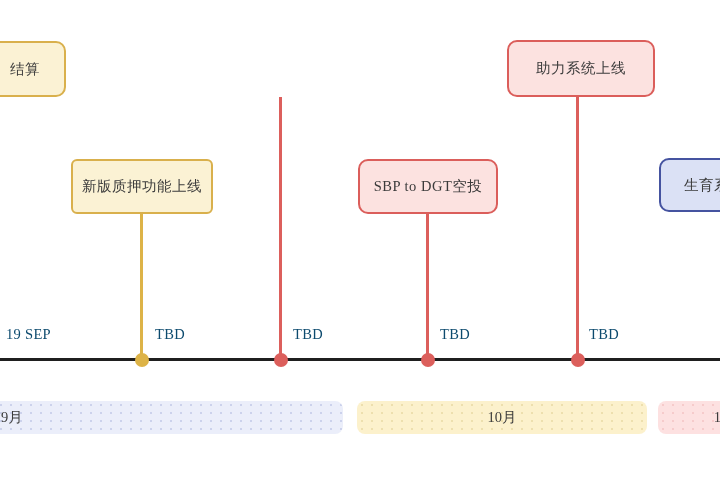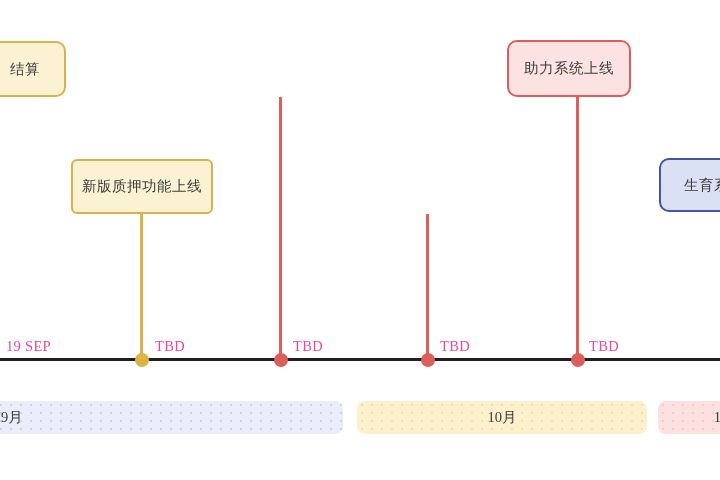--- a/index.html
+++ b/index.html
@@ -26,21 +26,21 @@
     letter-spacing: 0.5px;
     color: #3b3b3b;
     white-space: nowrap;
   }
   .mbox.yellow { background: #fbf2d4; border-color: #d9b04c; }
   .mbox.red    { background: #fce2e0; border-color: #db5e5b; }
   .mbox.blue   { background: #dbe1f5; border-color: #4553a0; }
 
   #box-settlement { left: -70px; top: 41px;  width: 136px; height: 56px; justify-content: flex-end; padding-right: 24px; }
   #box-avatar3d   { left: 211px; top: 40px;  width: 141px; height: 57px; }
-  #box-boost      { left: 507px; top: 40px;  width: 124px; height: 57px; }
+  #box-boost      { left: 507px; top: 40px;  width: 148px; height: 57px; }
   #box-staking    { left: 71px;  top: 159px; width: 142px; height: 55px; border-radius: 6px; }
   #box-airdrop    { left: 358px; top: 159px; width: 140px; height: 55px; }
   #box-breeding   { left: 659px; top: 158px; width: 145px; height: 54px; justify-content: flex-start; padding-left: 23px; }
 
   
   .connector { position: absolute; width: 3px; }
   .connector.yellow { background: #ddb347; }
   .connector.red    { background: #dc5f5c; }
   #line-staking { left: 140px; top: 214px; height: 146px; }
   #line-avatar3d{ left: 279px; top: 97px;  height: 263px; }
@@ -58,23 +58,23 @@
   }
   .dot.yellow { background: #ddb347; }
   .dot.red    { background: #dc5f5c; }
   #dot-staking { left: 135px; }
   #dot-avatar3d{ left: 274px; }
   #dot-airdrop { left: 421px; }
   #dot-boost   { left: 571px; }
 
   .axis-label {
     position: absolute;
-    top: 338px;
+    top: 326px;
     font-size: 14.5px;
-    color: #ec4899;
+    color: #0c4a6e;
     letter-spacing: 0.3px;
     white-space: nowrap;
   }
   #axlab-0 { left: 6px; }
   #axlab-1 { left: 155px; }
   #axlab-2 { left: 293px; }
   #axlab-3 { left: 440px; }
   #axlab-4 { left: 589px; }
 
   
@@ -119,20 +119,23 @@
 
   <div class="mbox yellow" id="box-settlement">
     <span>结算</span>
   </div>
   <div class="mbox red" id="box-boost">
     <span>助力系统上线</span>
   </div>
   <div class="mbox yellow" id="box-staking">
     <span>新版质押功能上线</span>
   </div>
+  <div class="mbox red" id="box-airdrop">
+    <span>SBP to DGT空投</span>
+  </div>
   <div class="mbox blue" id="box-breeding">
     <span>生育系统</span>
   </div>
 
   <div class="connector yellow" id="line-staking"></div>
   <div class="connector red" id="line-avatar3d"></div>
   <div class="connector red" id="line-airdrop"></div>
   <div class="connector red" id="line-boost"></div>
 
   <div id="axis"></div>

